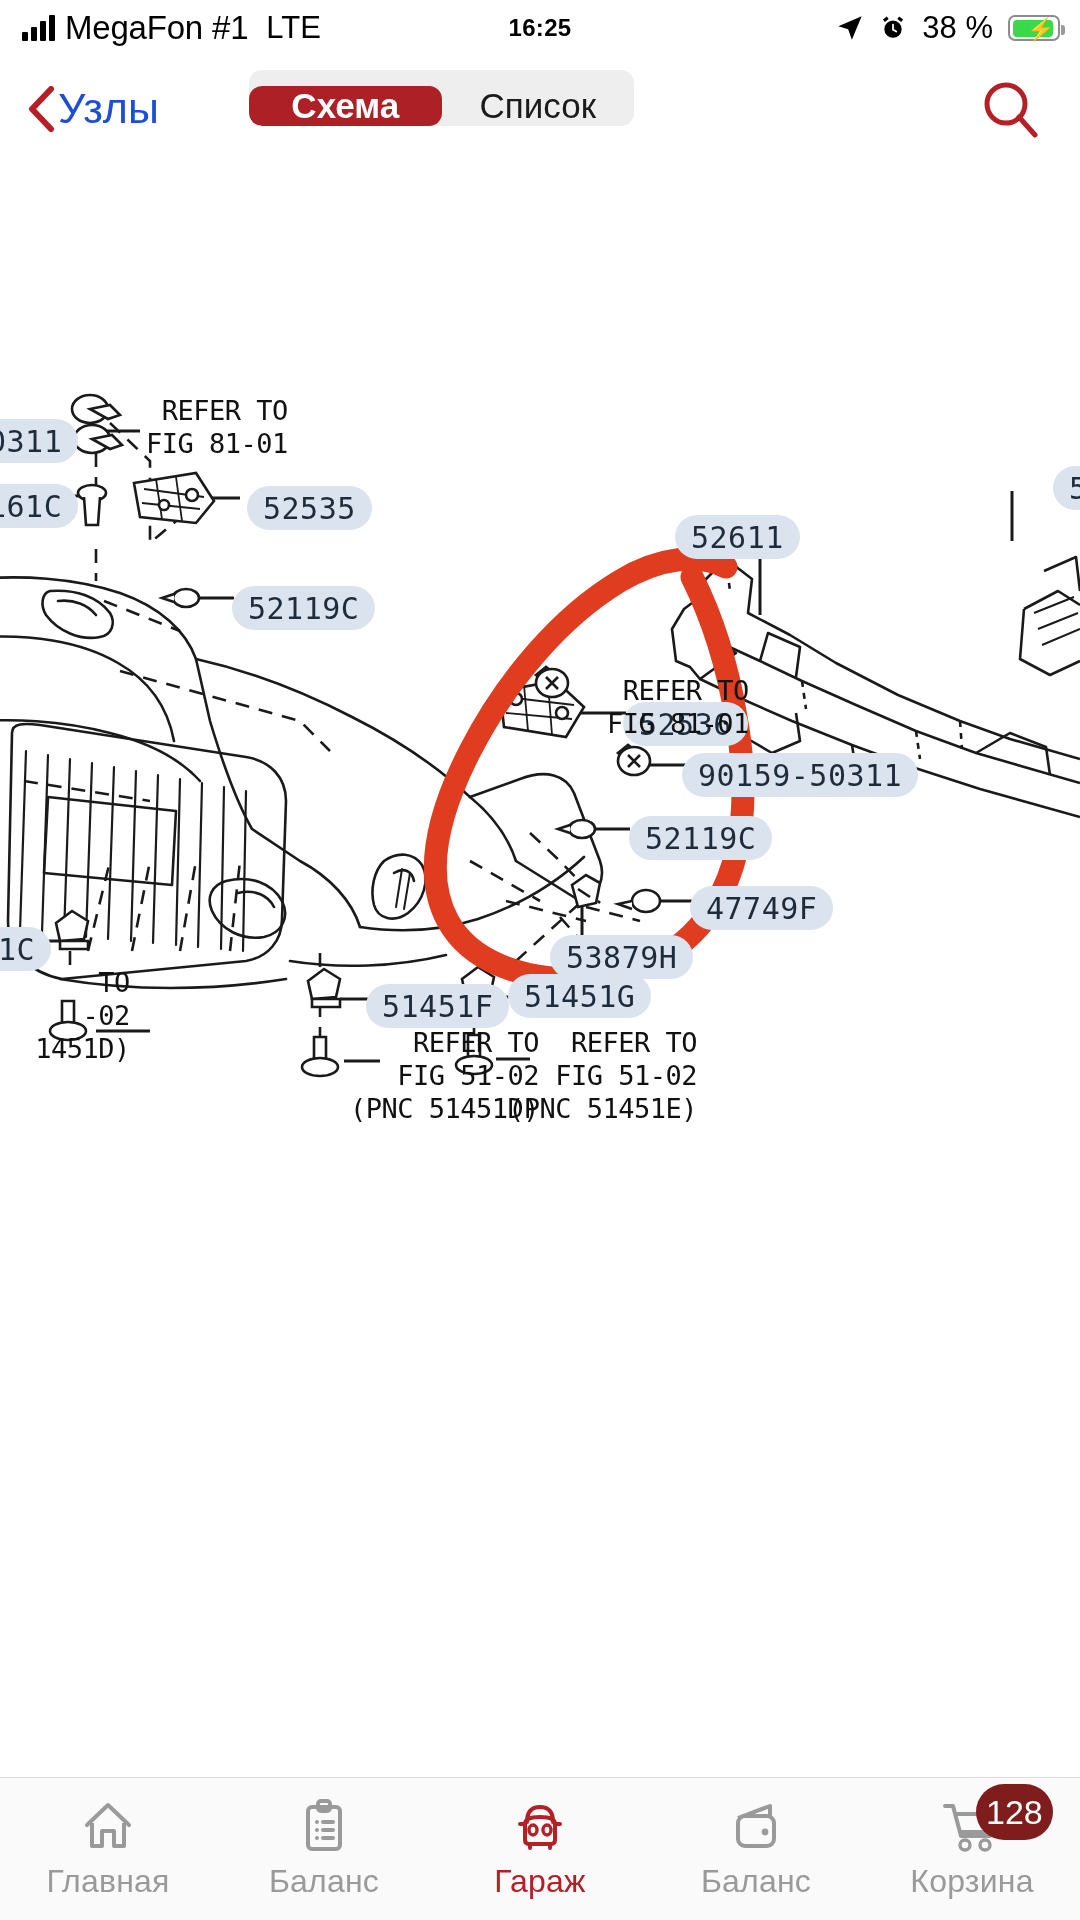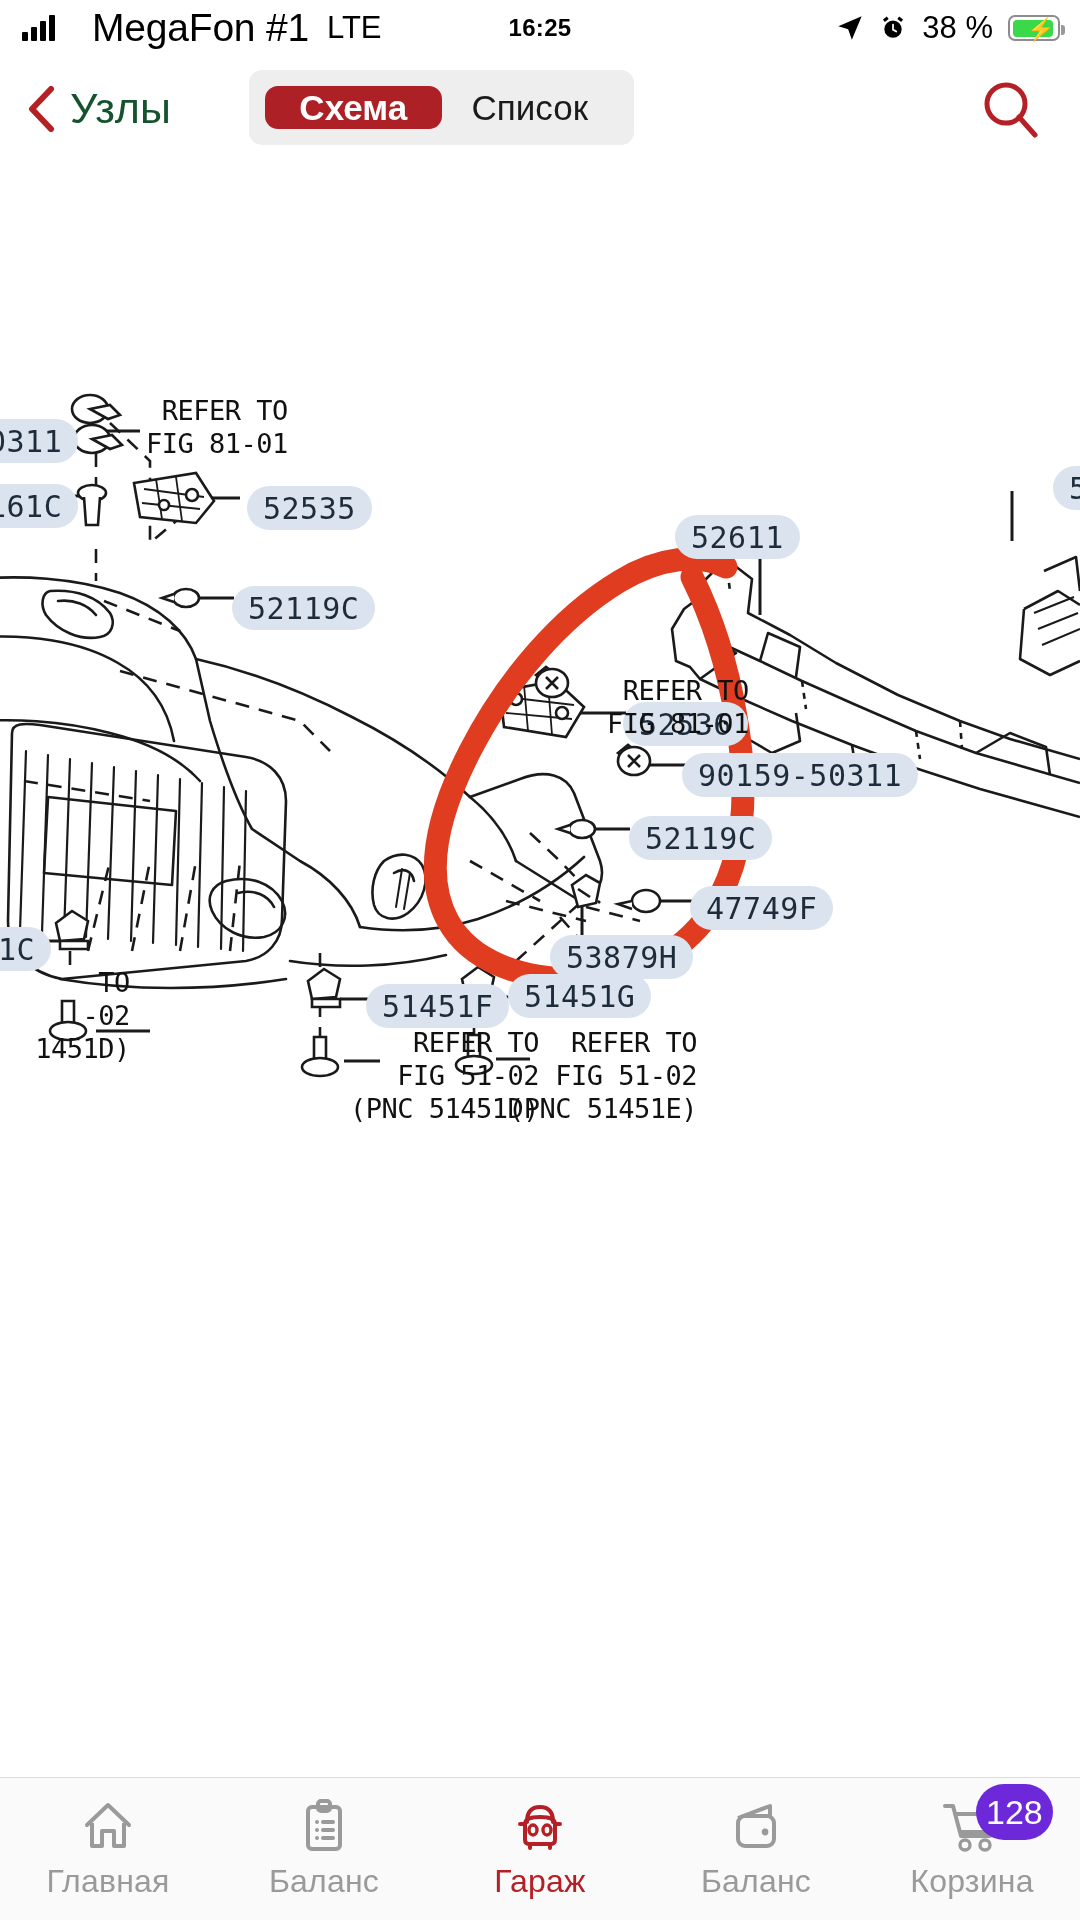--- a/index.html
+++ b/index.html
@@ -18,21 +18,21 @@
   #status-left {
     position: absolute; left: 22px; top: 0; height: 56px;
     display: flex; align-items: center; gap: 10px;
   }
   .sig-bars { display: flex; align-items: flex-end; gap: 3px; height: 26px; }
   .sig-bars i { display: block; width: 6px; background: #000; border-radius: 1px; }
   .sig-bars i:nth-child(1) { height: 9px; }
   .sig-bars i:nth-child(2) { height: 14px; }
   .sig-bars i:nth-child(3) { height: 20px; }
   .sig-bars i:nth-child(4) { height: 26px; }
-  #carrier-name { font-size: 39px; letter-spacing: -0.2px; margin-left: 27px; }
+  #carrier-name { font-size: 33px; letter-spacing: -0.2px; }
   #network-type { font-size: 31px; margin-left: 8px; }
   #clock {
     position: absolute; left: 0; top: 0; width: 1080px; height: 56px;
     display: flex; align-items: center; justify-content: center;
     font-size: 24px; font-weight: bold; letter-spacing: 0.3px;
   }
   #status-right {
     position: absolute; right: 20px; top: 0; height: 56px;
     display: flex; align-items: center; gap: 15px;
   }
@@ -55,30 +55,30 @@
     font-size: 22px; line-height: 24px; color: #fff;
   }
 
   
   #nav-bar {
     position: absolute; left: 0; top: 56px; width: 1080px; height: 105px;
     background: #ffffff;
   }
   #back-button {
     position: absolute; left: 26px; top: 0; height: 105px;
-    display: flex; align-items: center; gap: 14px; color: #14532d;
+    display: flex; align-items: center; gap: 2px; color: #1d4ed8;
     cursor: pointer;
   }
   #back-chevron { display: block; width: 30px; height: 46px; }
   #back-label { font-size: 43px; letter-spacing: 0.3px; }
   #segmented-control {
     position: absolute; left: 249px; top: 14px;
-    width: 385px; height: 75px;
+    width: 385px; height: 56px;
     background: #eeeeee; border-radius: 13px;
-    display: flex; padding: 16px; overflow: hidden;
+    display: flex; padding: 0; overflow: hidden; align-items: flex-end;
   }
   .seg {
     flex: 1; display: flex; align-items: center; justify-content: center;
     font-size: 35px; color: #1b1b1b; cursor: pointer;
   }
   .seg.active {
     background: #ac2026; color: #ffffff; border-radius: 13px;
     font-weight: 600;
   }
   #search-button {
@@ -128,21 +128,21 @@
     flex: 1; position: relative;
     display: flex; flex-direction: column; align-items: center; justify-content: center;
     gap: 9px; cursor: pointer; color: #9a9a9a;
   }
   .tab.active { color: #b42025; }
   .tab-icon { height: 56px; display: flex; align-items: center; justify-content: center; }
   .tab-label { font-size: 32px; letter-spacing: 0.2px; }
   #cart-badge {
     position: absolute; top: 6px; left: 50%; margin-left: 4px;
     min-width: 70px; height: 56px; padding: 12px 10px;
-    background: #6d28d9; color: #fff; border-radius: 28px;
+    background: #7f1d1d; color: #fff; border-radius: 28px;
     display: flex; align-items: center; justify-content: center;
     font-size: 34px; font-weight: 500;
   }
 </style>
 </head>
 <body>
 
 <div id="status-bar">
   <div id="status-left">
     <span class="sig-bars">

